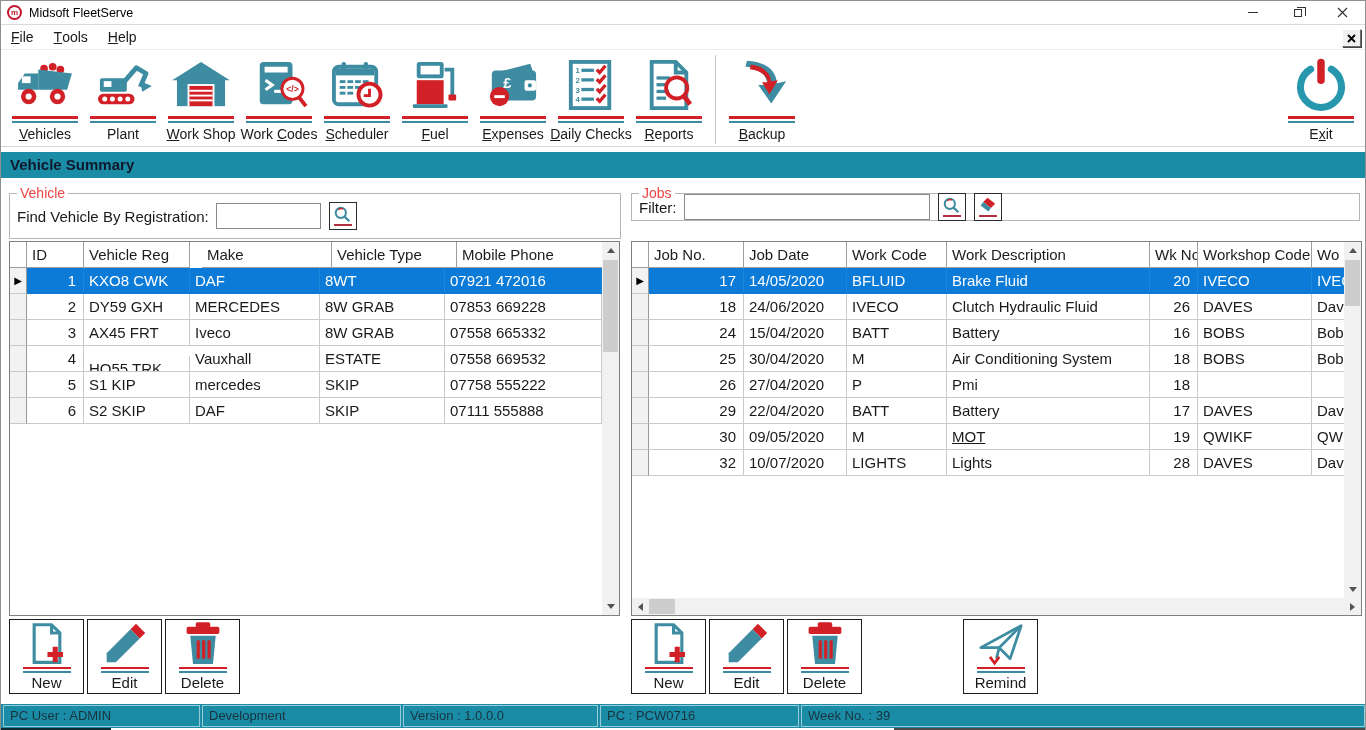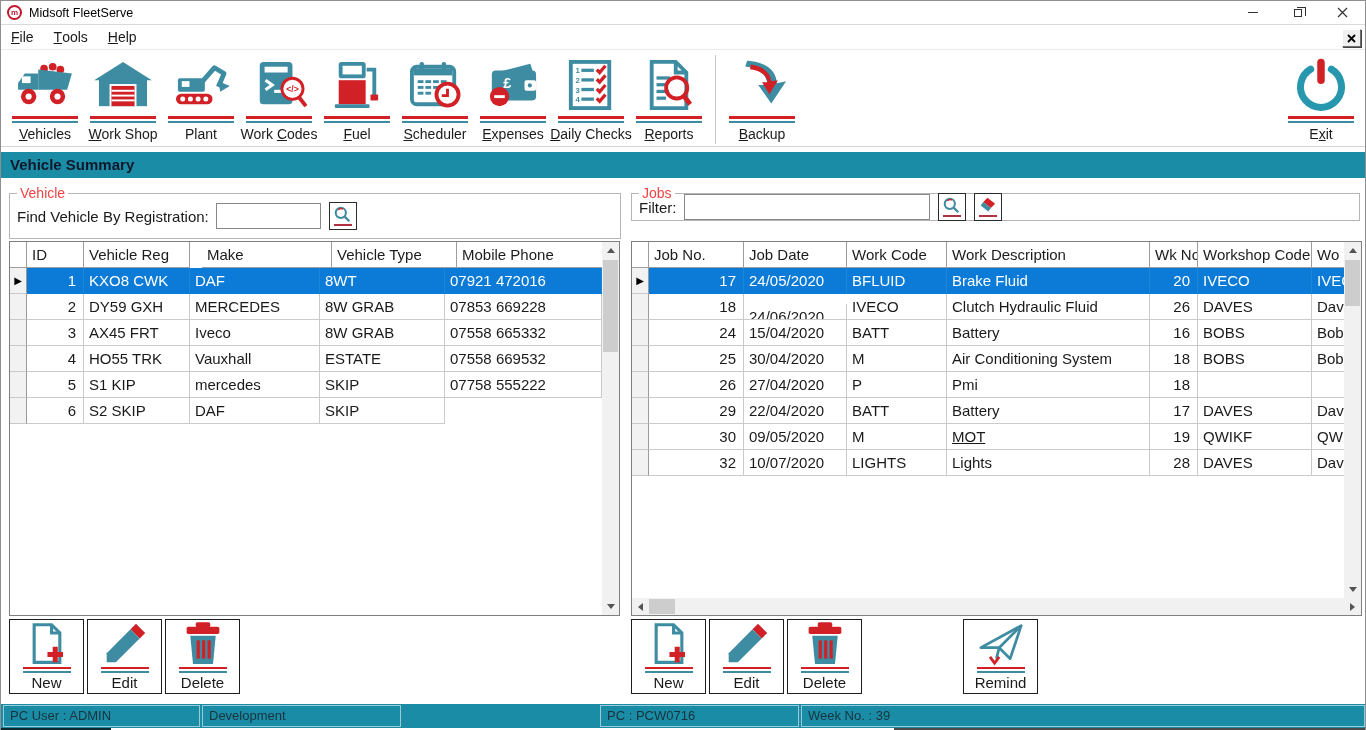--- a/index.html
+++ b/index.html
@@ -146,80 +146,65 @@
             <circle cx="45" cy="38" r="3.2" fill="#fff"></circle>
         </svg>
       </span>
       <span class="tool-underline"></span>
       <span class="tool-label"><span class="accel">V</span>ehicles</span>
     </div>
 
     <div class="tool-btn">
       <span class="tool-icon">
         <svg width="62" height="50" viewBox="0 0 64 52">
-          <polygon points="32,2 62,21 2,21" fill="#3E8CA1"></polygon>
-          <rect x="7" y="19" width="50" height="29" fill="#3E8CA1"></rect>
-          <rect x="18" y="25" width="28" height="23" fill="#fff"></rect>
-          <rect x="20" y="27" width="24" height="21" fill="#D22027"></rect>
-          <rect x="20" y="31" width="24" height="2" fill="#fff"></rect>
-            <rect x="20" y="36" width="24" height="2" fill="#fff"></rect>
-            <rect x="20" y="41" width="24" height="2" fill="#fff"></rect>
-        </svg>
-      </span>
-      <span class="tool-underline"></span>
-      <span class="tool-label"><span class="accel">W</span>ork Shop</span>
-    </div>
-
-    <div class="tool-btn">
-      <span class="tool-icon">
-        <svg width="62" height="50" viewBox="0 0 64 52">
           <path d="M32 24 L46 8 L56 14 L50 28" fill="none" stroke="#3E8CA1" stroke-width="5" stroke-linejoin="round"></path>
           <polygon points="50,22 62,27 52,33" fill="#3E8CA1"></polygon>
           <rect x="8" y="19" width="28" height="14" rx="2" fill="#3E8CA1"></rect>
           <rect x="12" y="22" width="8" height="6" fill="#fff"></rect>
           <rect x="6" y="35" width="38" height="11" rx="5.5" fill="#D22027"></rect>
           <circle cx="13" cy="40.5" r="2.6" fill="#fff"></circle>
             <circle cx="21" cy="40.5" r="2.6" fill="#fff"></circle>
             <circle cx="29" cy="40.5" r="2.6" fill="#fff"></circle>
             <circle cx="37" cy="40.5" r="2.6" fill="#fff"></circle>
         </svg>
       </span>
       <span class="tool-underline"></span>
       <span class="tool-label">Plant</span>
     </div>
 
     <div class="tool-btn">
       <span class="tool-icon">
         <svg width="62" height="50" viewBox="0 0 64 52">
+          <polygon points="32,2 62,21 2,21" fill="#3E8CA1"></polygon>
+          <rect x="7" y="19" width="50" height="29" fill="#3E8CA1"></rect>
+          <rect x="18" y="25" width="28" height="23" fill="#fff"></rect>
+          <rect x="20" y="27" width="24" height="21" fill="#D22027"></rect>
+          <rect x="20" y="31" width="24" height="2" fill="#fff"></rect>
+            <rect x="20" y="36" width="24" height="2" fill="#fff"></rect>
+            <rect x="20" y="41" width="24" height="2" fill="#fff"></rect>
+        </svg>
+      </span>
+      <span class="tool-underline"></span>
+      <span class="tool-label"><span class="accel">W</span>ork Shop</span>
+    </div>
+
+    <div class="tool-btn">
+      <span class="tool-icon">
+        <svg width="62" height="50" viewBox="0 0 64 52">
           <rect x="12" y="2" width="34" height="44" rx="4" fill="#3E8CA1"></rect>
           <rect x="17" y="7" width="24" height="6" fill="#fff"></rect>
           <path d="M18 21 l7 5 -7 5" stroke="#fff" stroke-width="3.2" fill="none"></path>
           <rect x="27" y="31" width="9" height="3.2" fill="#fff"></rect>
           <circle cx="46" cy="30" r="11" fill="#fff" stroke="#D22027" stroke-width="3"></circle>
           <text x="46" y="33.5" font-size="9" fill="#D22027" text-anchor="middle" font-weight="bold">&lt;/&gt;</text>
           <line x1="53" y1="39" x2="60" y2="48" stroke="#D22027" stroke-width="4"></line>
         </svg>
       </span>
       <span class="tool-underline"></span>
       <span class="tool-label">Work <span class="accel">C</span>odes</span>
-    </div>
-
-    <div class="tool-btn">
-      <span class="tool-icon">
-        <svg width="54" height="50" viewBox="0 0 56 52">
-          <path d="M38 10 h8 v28" stroke="#3E8CA1" stroke-width="4" fill="none"></path>
-          <rect x="42" y="36" width="8" height="6" rx="1" fill="#D22027"></rect>
-          <rect x="9" y="2" width="28" height="17" rx="3" fill="#3E8CA1"></rect>
-          <rect x="13" y="6" width="20" height="9" fill="#fff"></rect>
-          <rect x="9" y="21" width="28" height="25" fill="#D22027"></rect>
-          <rect x="5" y="46" width="36" height="4" rx="1" fill="#3E8CA1"></rect>
-        </svg>
-      </span>
-      <span class="tool-underline"></span>
-      <span class="tool-label"><span class="accel">F</span>uel</span>
     </div>
 
     <div class="tool-btn">
       <span class="tool-icon">
         <svg width="62" height="50" viewBox="0 0 64 52">
           <rect x="8" y="7" width="44" height="39" rx="5" fill="#fff" stroke="#3E8CA1" stroke-width="4"></rect>
           <rect x="10" y="9" width="40" height="7" fill="#3E8CA1"></rect>
           <rect x="16" y="2" width="4.5" height="9" rx="2" fill="#3E8CA1"></rect>
             <rect x="39" y="2" width="4.5" height="9" rx="2" fill="#3E8CA1"></rect>
           <g fill="#3E8CA1">
@@ -232,20 +217,35 @@
               <rect x="30" y="27" width="6" height="3"></rect>
             <rect x="14" y="33" width="6" height="3"></rect>
               <rect x="22" y="33" width="6" height="3"></rect>
           </g>
           <circle cx="45" cy="36" r="11.5" fill="#fff" stroke="#D22027" stroke-width="4"></circle>
           <path d="M45 30 v7 h-6" stroke="#D22027" stroke-width="3" fill="none"></path>
         </svg>
       </span>
       <span class="tool-underline"></span>
       <span class="tool-label"><span class="accel">S</span>cheduler</span>
+    </div>
+
+    <div class="tool-btn">
+      <span class="tool-icon">
+        <svg width="54" height="50" viewBox="0 0 56 52">
+          <path d="M38 10 h8 v28" stroke="#3E8CA1" stroke-width="4" fill="none"></path>
+          <rect x="42" y="36" width="8" height="6" rx="1" fill="#D22027"></rect>
+          <rect x="9" y="2" width="28" height="17" rx="3" fill="#3E8CA1"></rect>
+          <rect x="13" y="6" width="20" height="9" fill="#fff"></rect>
+          <rect x="9" y="21" width="28" height="25" fill="#D22027"></rect>
+          <rect x="5" y="46" width="36" height="4" rx="1" fill="#3E8CA1"></rect>
+        </svg>
+      </span>
+      <span class="tool-underline"></span>
+      <span class="tool-label"><span class="accel">F</span>uel</span>
     </div>
 
     <div class="tool-btn">
       <span class="tool-icon">
         <svg width="62" height="50" viewBox="0 0 64 52">
           <polygon points="14,13 50,4 53,13" fill="#3E8CA1"></polygon>
           <rect x="10" y="11" width="46" height="31" rx="4" fill="#3E8CA1"></rect>
           <text x="26" y="29" font-size="15" fill="#fff" font-weight="bold" text-anchor="middle">£</text>
           <rect x="44" y="21" width="12" height="11" rx="2" fill="#fff"></rect>
           <circle cx="49.5" cy="26.5" r="2.2" fill="#3E8CA1"></circle>
@@ -403,39 +403,40 @@
           <div class="td sel"></div>
           <div class="td num" style="width: 57px;">3</div>
           <div class="td" style="width: 106px;">AX45 FRT</div>
           <div class="td" style="width: 130px;">Iveco</div>
           <div class="td" style="width: 125px;">8W GRAB</div>
           <div class="td" style="width: 157px;">07558 665332</div>
         </div>
         <div class="tr">
           <div class="td sel"></div>
           <div class="td num" style="width: 57px;">4</div>
-          <div class="td" style="width: 106px;">HO55 TRK</div>
+          <div class="td" style="width: 106px; margin-top: 10px;">HO55 TRK</div>
           <div class="td" style="width: 130px;">Vauxhall</div>
           <div class="td" style="width: 125px;">ESTATE</div>
           <div class="td" style="width: 157px;">07558 669532</div>
         </div>
         <div class="tr">
           <div class="td sel"></div>
           <div class="td num" style="width: 57px;">5</div>
           <div class="td" style="width: 106px;">S1 KIP</div>
           <div class="td" style="width: 130px;">mercedes</div>
           <div class="td" style="width: 125px;">SKIP</div>
           <div class="td" style="width: 157px;">07758 555222</div>
         </div>
         <div class="tr">
           <div class="td sel"></div>
           <div class="td num" style="width: 57px;">6</div>
           <div class="td" style="width: 106px;">S2 SKIP</div>
           <div class="td" style="width: 130px;">DAF</div>
           <div class="td" style="width: 125px;">SKIP</div>
+          <div class="td" style="width: 157px;">07111 555888</div>
         </div>
       </div>
     <div class="vscroll">
       <div class="sb-btn">
           <span class="tri-up"></span>
         </div>
       <div class="sb-thumb-v" style="top:18px;height:92px;"></div>
       <div class="sb-btn bottom">
           <span class="tri-down"></span>
         </div>
@@ -450,31 +451,31 @@
           <div class="td th" style="width: 103px;">Job Date</div>
           <div class="td th" style="width: 100px;">Work Code</div>
           <div class="td th" style="width: 203px;">Work Description</div>
           <div class="td th" style="width: 48px;">Wk No</div>
           <div class="td th" style="width: 114px;">Workshop Code</div>
           <div class="td th" style="width: 33px;">Wo</div>
         </div>
         <div class="tr selected">
           <div class="td sel">▶</div>
           <div class="td num" style="width: 95px;">17</div>
-          <div class="td" style="width: 103px;">24/05/2020</div>
+          <div class="td" style="width: 103px;">14/05/2020</div>
           <div class="td" style="width: 100px;">BFLUID</div>
           <div class="td" style="width: 203px;">Brake Fluid</div>
           <div class="td num" style="width: 48px;">20</div>
           <div class="td" style="width: 114px;">IVECO</div>
           <div class="td" style="width: 33px;">IVEC</div>
         </div>
         <div class="tr">
           <div class="td sel"></div>
           <div class="td num" style="width: 95px;">18</div>
-          <div class="td" style="width: 103px; margin-top: 10px;">24/06/2020</div>
+          <div class="td" style="width: 103px;">24/06/2020</div>
           <div class="td" style="width: 100px;">IVECO</div>
           <div class="td" style="width: 203px;">Clutch Hydraulic Fluid</div>
           <div class="td num" style="width: 48px;">26</div>
           <div class="td" style="width: 114px;">DAVES</div>
           <div class="td" style="width: 33px;">Dav</div>
         </div>
         <div class="tr">
           <div class="td sel"></div>
           <div class="td num" style="width: 95px;">24</div>
           <div class="td" style="width: 103px;">15/04/2020</div>
@@ -635,20 +636,21 @@
         <path d="M14 38 l5 7 5 -7" stroke="#D22027" stroke-width="3" fill="none"></path>
       </svg>
     </span>
     <span class="action-underline"></span>
     <span class="action-label">Remind</span>
   </div>
 
   <div id="status-bar">
     <div id="sp-0" class="status-panel">PC User : ADMIN</div>
     <div id="sp-1" class="status-panel">Development</div>
+    <div id="sp-2" class="status-panel">Version : 1.0.0.0</div>
     <div id="sp-3" class="status-panel">PC : PCW0716</div>
     <div id="sp-4" class="status-panel">Week No. : 39</div>
   </div>
 
   <div id="bottom-strip">
     <div class="seg-dark"></div>
       <div class="seg-light"></div>
   </div>
 
 </div>

